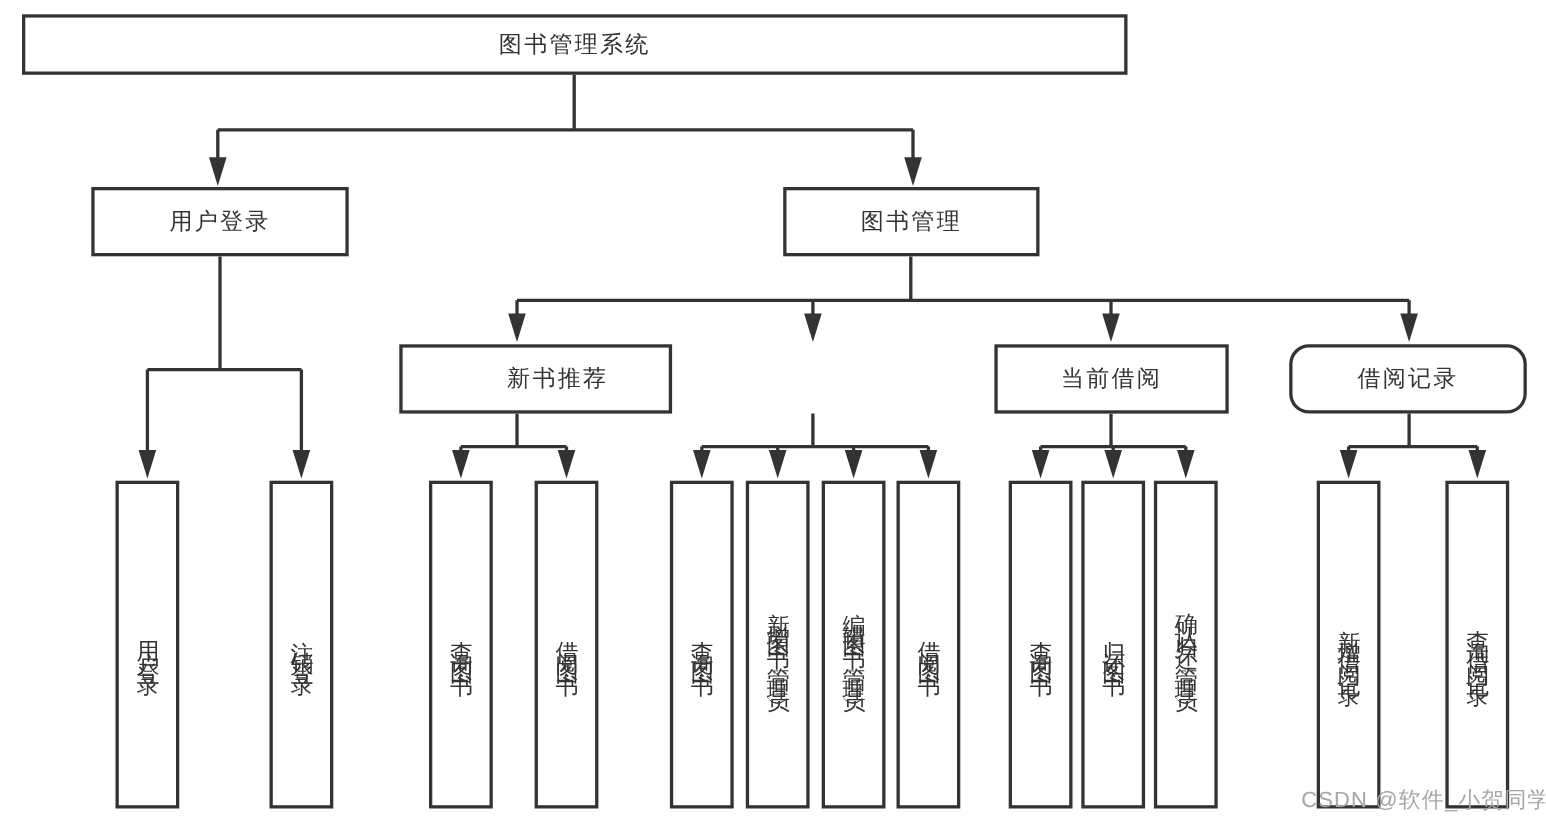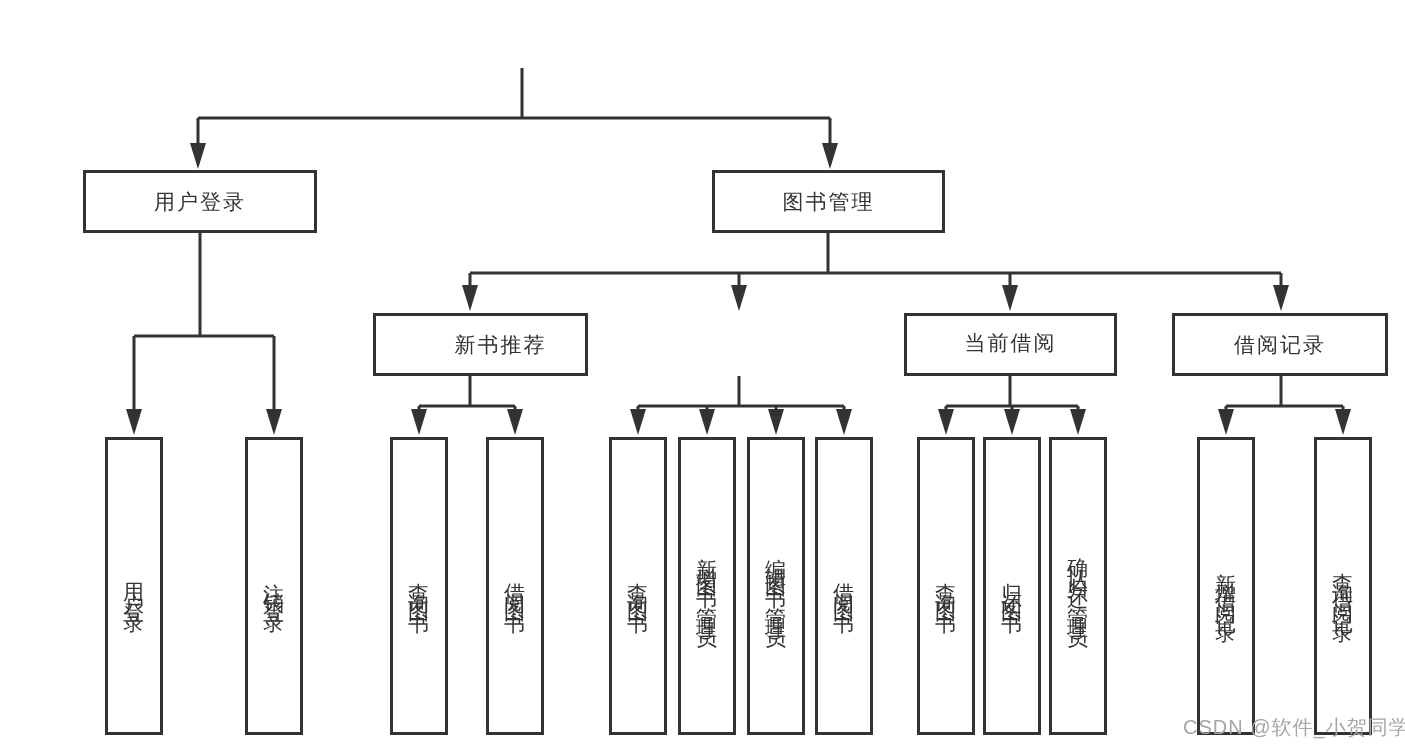--- a/index.html
+++ b/index.html
@@ -98,27 +98,28 @@
         <polygon points="768,409 784,409 776,435"></polygon>
         <polygon points="836,409 852,409 844,435"></polygon>
         <polygon points="938,409 954,409 946,435"></polygon>
         <polygon points="1004,409 1020,409 1012,435"></polygon>
         <polygon points="1070,409 1086,409 1078,435"></polygon>
         <polygon points="1218,409 1234,409 1226,435"></polygon>
         <polygon points="1335,409 1351,409 1343,435"></polygon>
       </g>
   </svg>
 
+  <div class="node" style="left:20px; top:13px; width:1005px; height:55px;">图书管理系统</div>
 
   <div class="node" style="left:83px; top:170px; width:234px; height:63px;">用户登录</div>
   <div class="node" style="left:712px; top:170px; width:233px; height:63px;text-align:right;">图书管理</div>
 
-  <div class="node" style="left:373px; top:313px; width:215px; height:63px;padding-left:40px;">新书推荐</div>
-  <div class="node" style="left:904px; top:313px; width:213px; height:63px;font-family:Liberation Mono, monospace;">当前借阅</div>
-  <div class="node" style="left:1172px; top:313px; width:216px; height:63px;">借阅记录</div>
+  <div class="node" style="left:363px; top:313px; width:248px; height:63px;padding-left:40px;">新书推荐</div>
+  <div class="node" style="left:904px; top:313px; width:213px; height:63px;">当前借阅</div>
+  <div class="node" style="left:1172px; top:313px; width:216px; height:63px;border-radius:18px;">借阅记录</div>
 
   <div class="leaf" style="left:105px;">用户登录</div>
   <div class="leaf" style="left:245px;">注销登录</div>
 
   <div class="leaf" style="left:390px;">查询图书</div>
   <div class="leaf" style="left:486px;">借阅图书</div>
 
   <div class="leaf" style="left:609px;">查询图书</div>
   <div class="leaf" style="left:678px;">新增图书（管理员）</div>
   <div class="leaf" style="left:747px;">编辑图书（管理员）</div>

